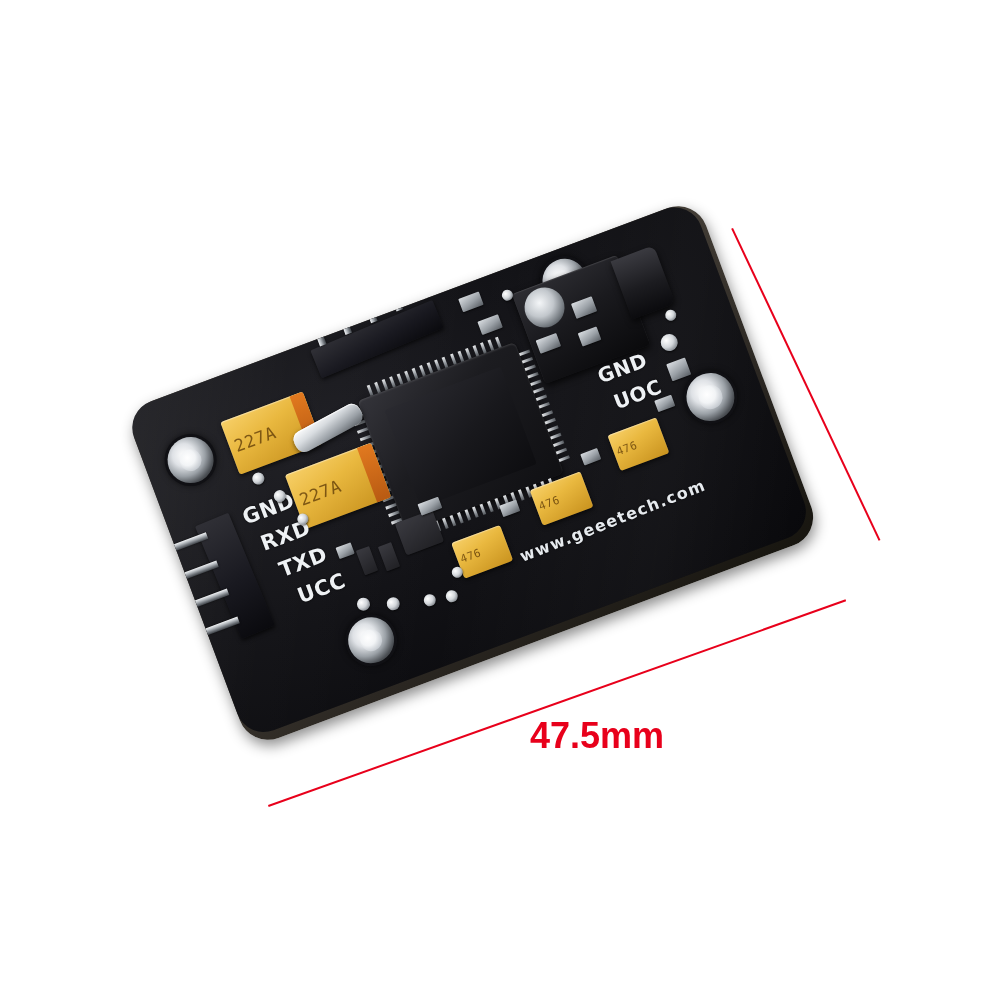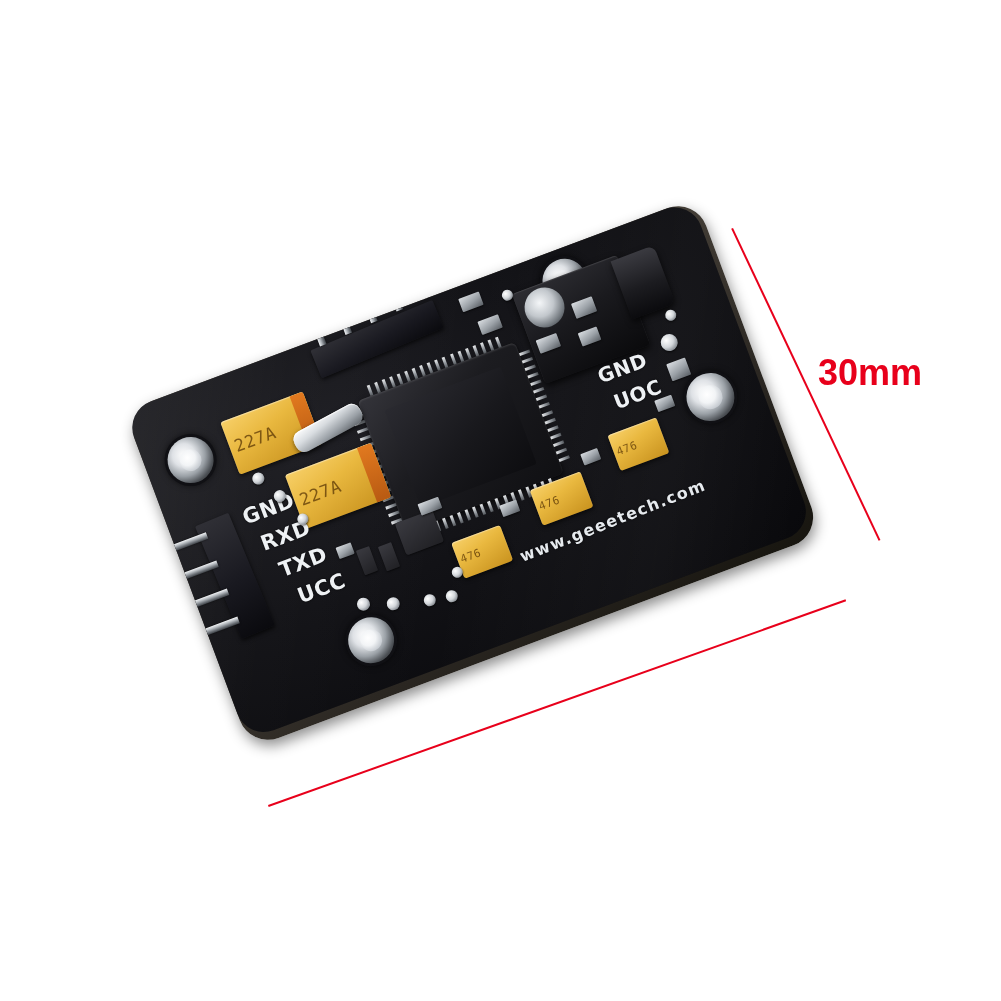--- a/index.html
+++ b/index.html
@@ -389,18 +389,18 @@
         <div class="pad" style="left:214px; top:278px; width:12px; height:12px;"></div>
         <div class="pad" style="left:236px; top:282px; width:12px; height:12px;"></div>
         <div class="pad" style="left:250px; top:262px; width:11px; height:11px;"></div>
         <div class="pad" style="left:394px; top:20px;  width:11px; height:11px;"></div>
         <div class="pad" style="left:540px; top:96px;  width:11px; height:11px;"></div>
       </div>
     </div>
   </div>
 
   <div class="dim-line" style="left:733px; top:228px; width:345px; transform:rotate(64.7deg);"></div>
-  <div class="dim-label" style="left:818px; top:352px; font-size:36px;">30mm</div>
 
   <div class="dim-line" style="left:268px; top:805px; width:613px; transform:rotate(-19.6deg);"></div>
+  <div class="dim-label" style="left:530px; top:715px; font-size:36px;">47.5mm</div>
 
 
 </div>
 
 </body></html>

